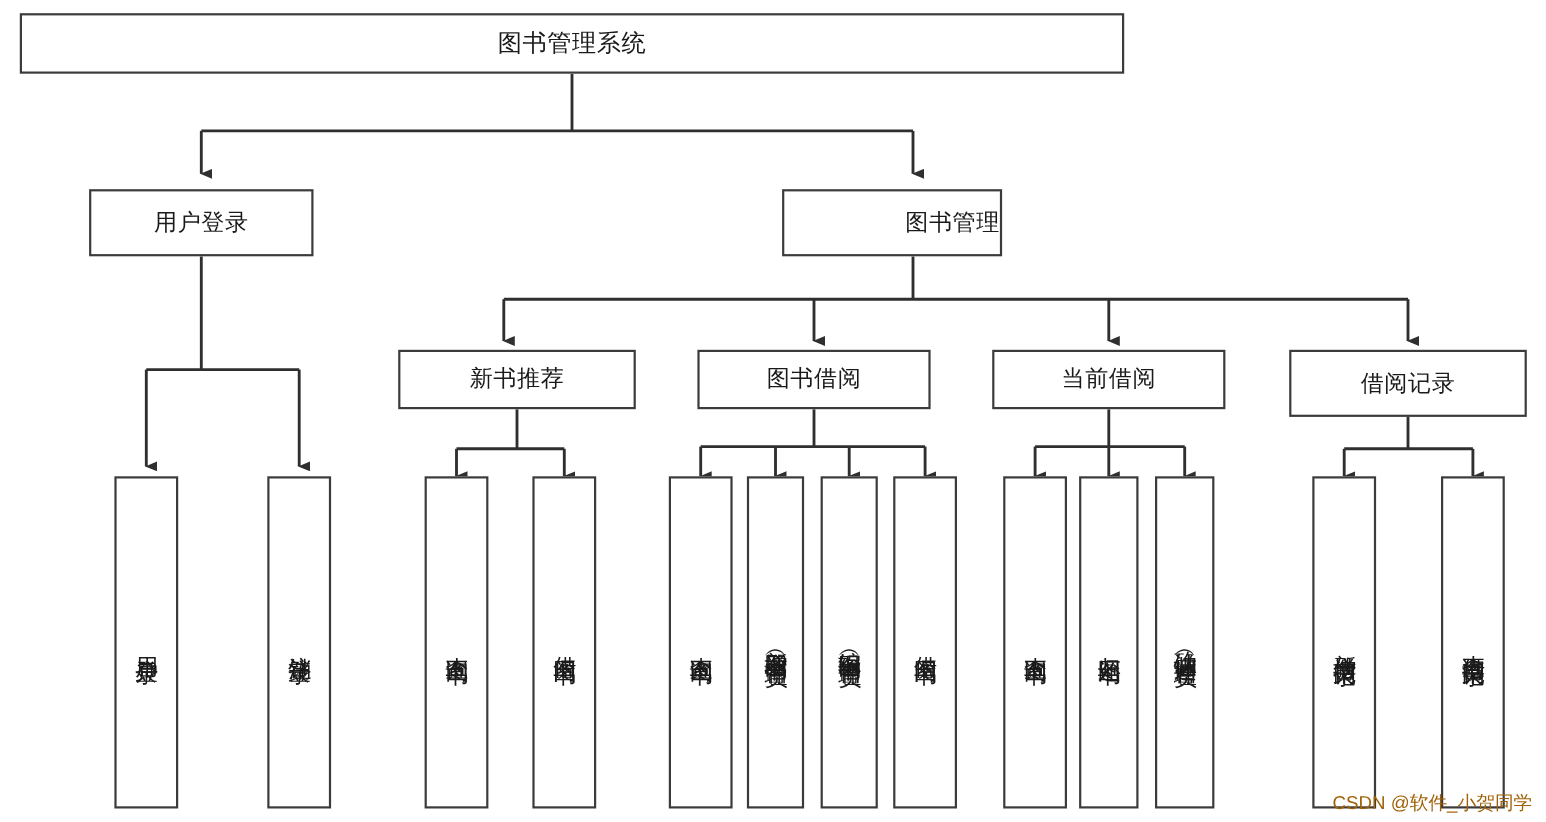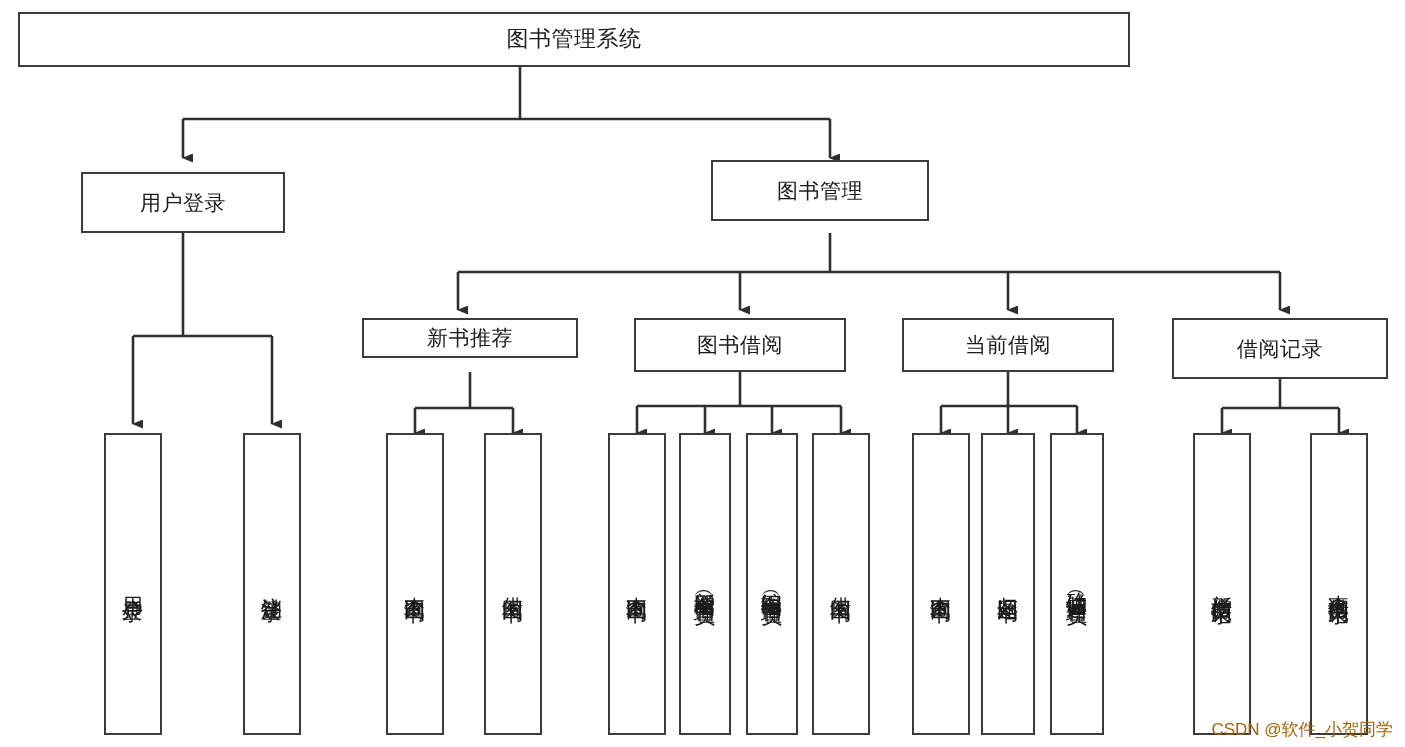--- a/index.html
+++ b/index.html
@@ -117,32 +117,32 @@
       <path d="M 1008,406 L 1008,433" marker-end="url(#arrowhead)"></path>
       <path d="M 1077,406 L 1077,433" marker-end="url(#arrowhead)"></path>
 
       <path d="M 1280,372 L 1280,408"></path>
       <path d="M 1222,408 L 1339,408"></path>
       <path d="M 1222,408 L 1222,433" marker-end="url(#arrowhead)"></path>
       <path d="M 1339,408 L 1339,433" marker-end="url(#arrowhead)"></path>
     </g>
   </svg>
 
-  <div class="node root horiz" style="left:18px; top:12px; width:1112px; height:55px;">
+  <div class="node root horiz" style="left:18px; top:12px; width:1004px; height:55px;">
     <span class="node-label">图书管理系统</span>
   </div>
 
   <div class="node horiz" style="left:81px; top:172px; width:204px; height:61px;">
     <span class="node-label">用户登录</span>
   </div>
-  <div class="node horiz" style="left:711px; top:160px; width:218px; height:61px;">
+  <div class="node horiz" style="left:711px; top:172px; width:200px; height:61px;justify-content:flex-end;">
     <span class="node-label">图书管理</span>
   </div>
 
-  <div class="node horiz" style="left:362px; top:318px; width:216px; height:40px;">
+  <div class="node horiz" style="left:362px; top:318px; width:216px; height:54px;">
     <span class="node-label">新书推荐</span>
   </div>
   <div class="node horiz" style="left:902px; top:318px; width:212px; height:54px;">
     <span class="node-label">当前借阅</span>
   </div>
   <div class="node horiz" style="left:634px; top:318px; width:212px; height:54px;">
     <span class="node-label">图书借阅</span>
   </div>
   <div class="node horiz" style="left:1172px; top:318px; width:216px; height:61px;">
     <span class="node-label">借阅记录</span>

